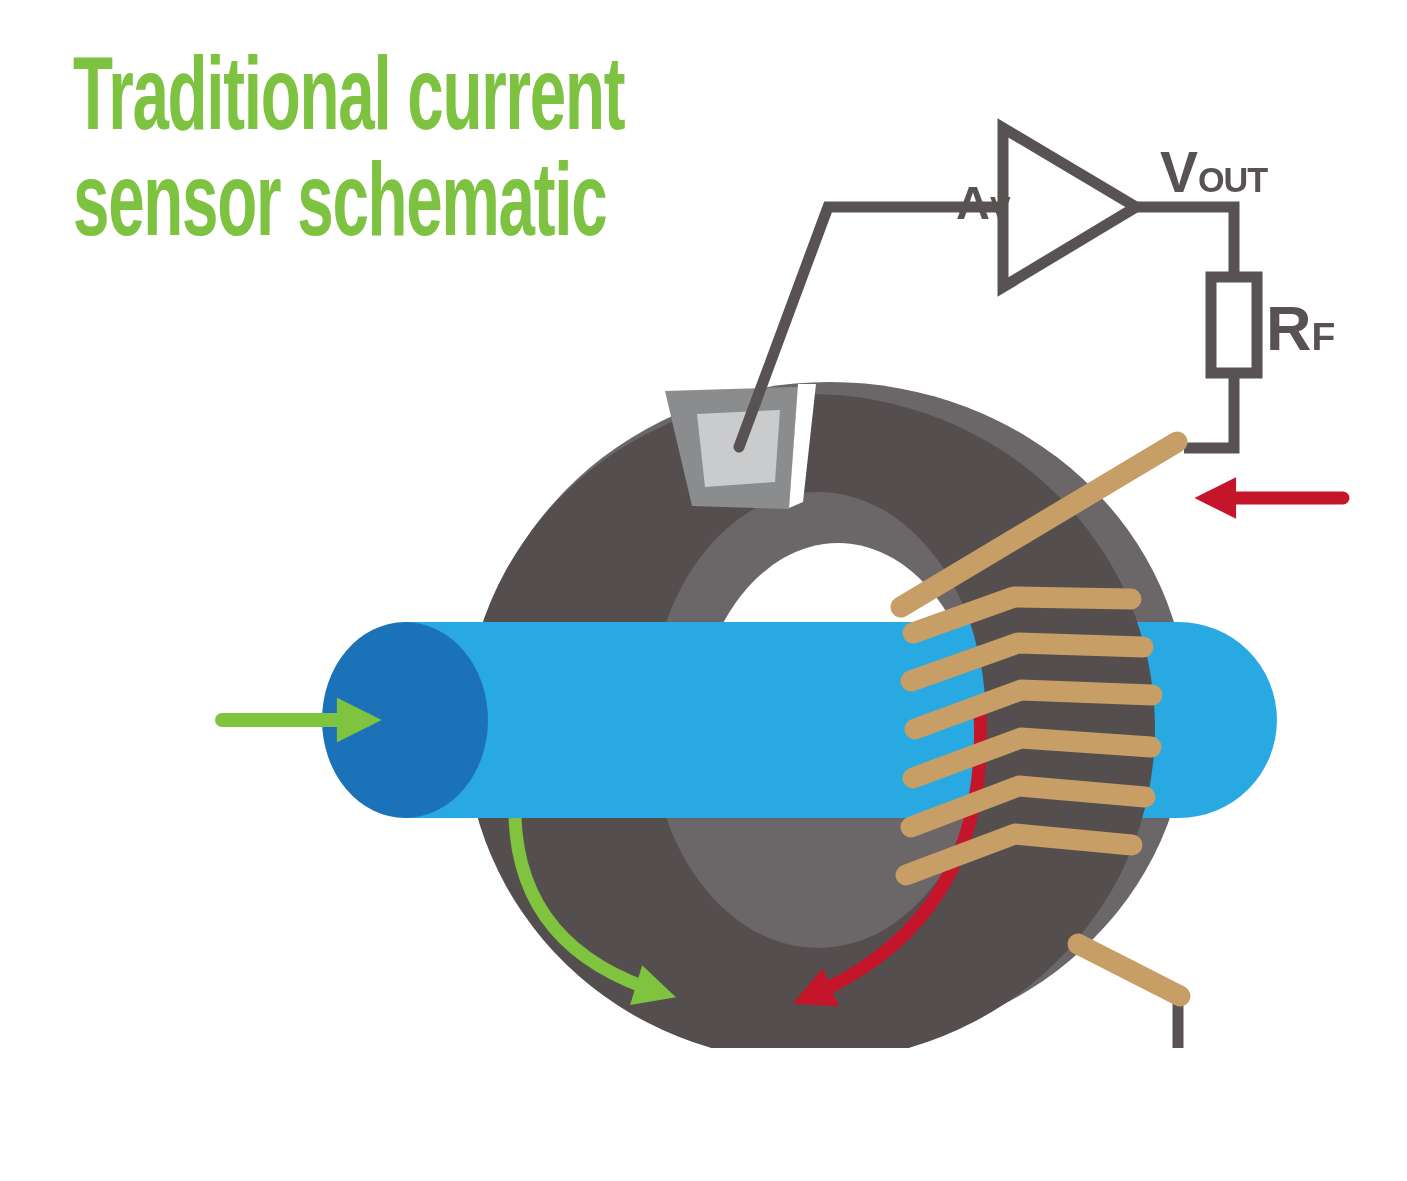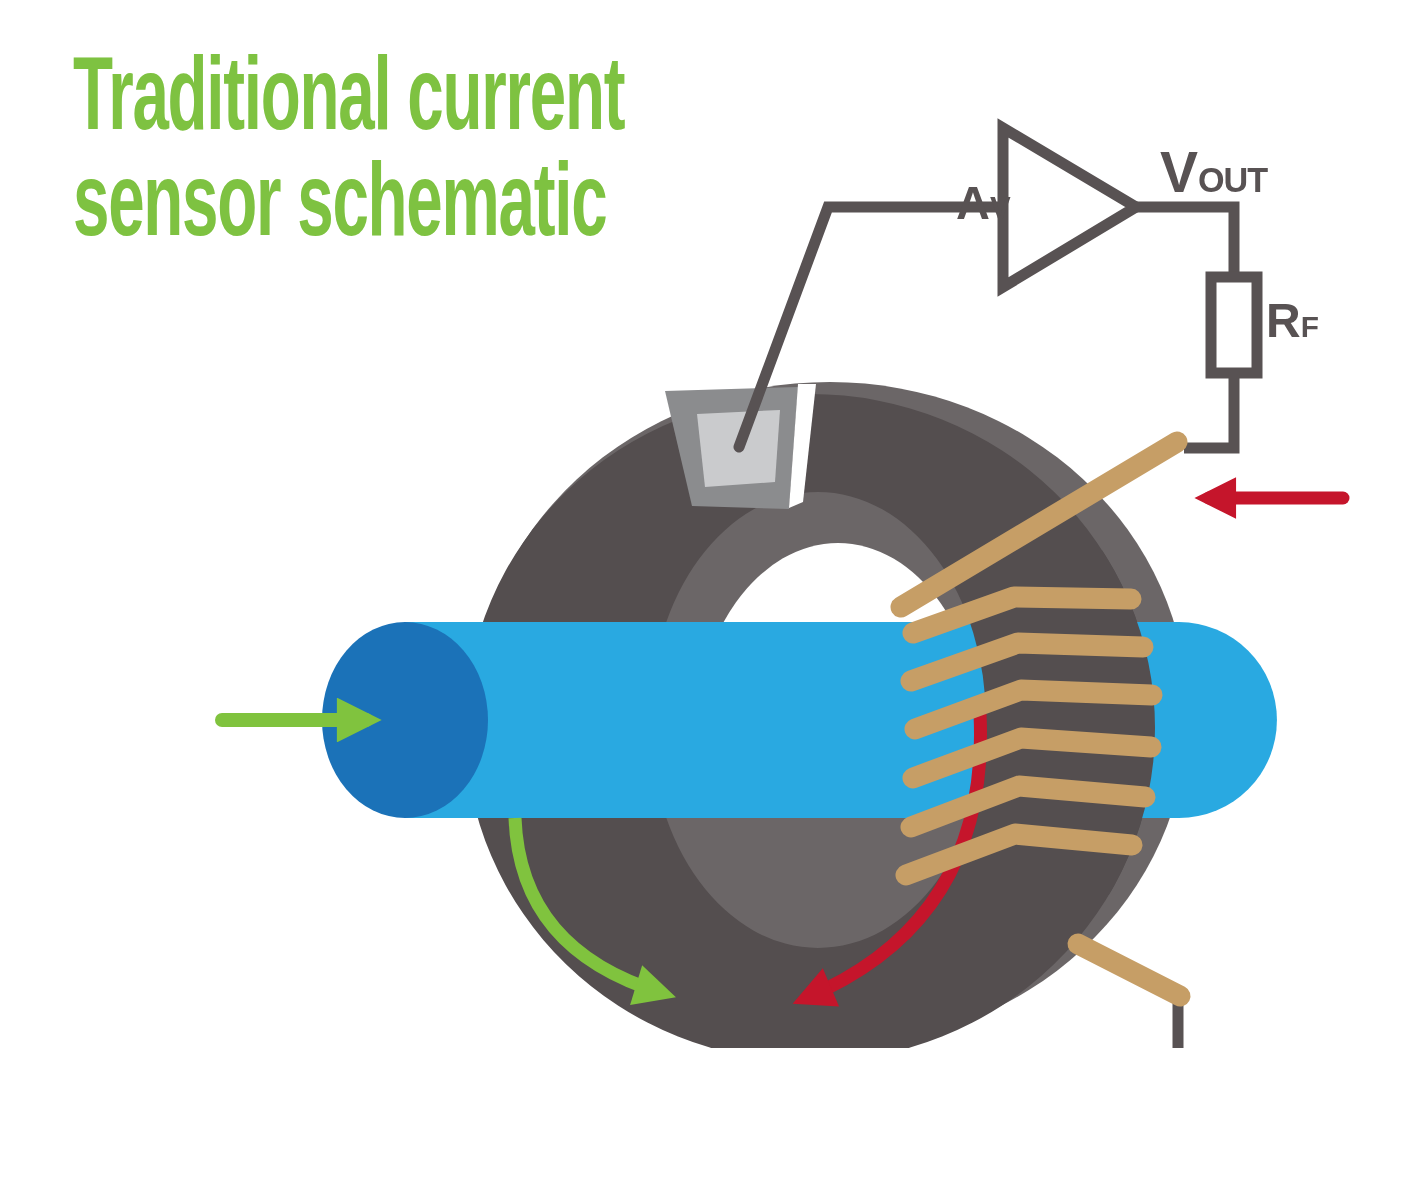--- a/index.html
+++ b/index.html
@@ -22,21 +22,21 @@
   }
   .lbl{
     position:absolute;font-weight:bold;
     color:var(--circuit-gray,#585253);
     white-space:nowrap;line-height:1;
   }
   .lbl .sub{font-size:.60em;letter-spacing:-1px;}
   .lbl-av{left:956px;top:179px;font-size:47px;}
   .lbl-av .sub{font-size:.66em;}
   .lbl-vout{left:1160px;top:144px;font-size:57px;}
-  .lbl-rf{left:1266px;top:297px;font-size:48px;}
+  .lbl-rf{left:1266px;top:297px;font-size:63px;}
   .lbl-rf .sub{font-size:.62em;}
 </style>
 </head>
 <body>
 
 <div class="stage">
 
   <svg width="1407" height="1181" viewBox="0 0 1407 1181">
     <defs>
       <clipPath id="clipRightLimb">

